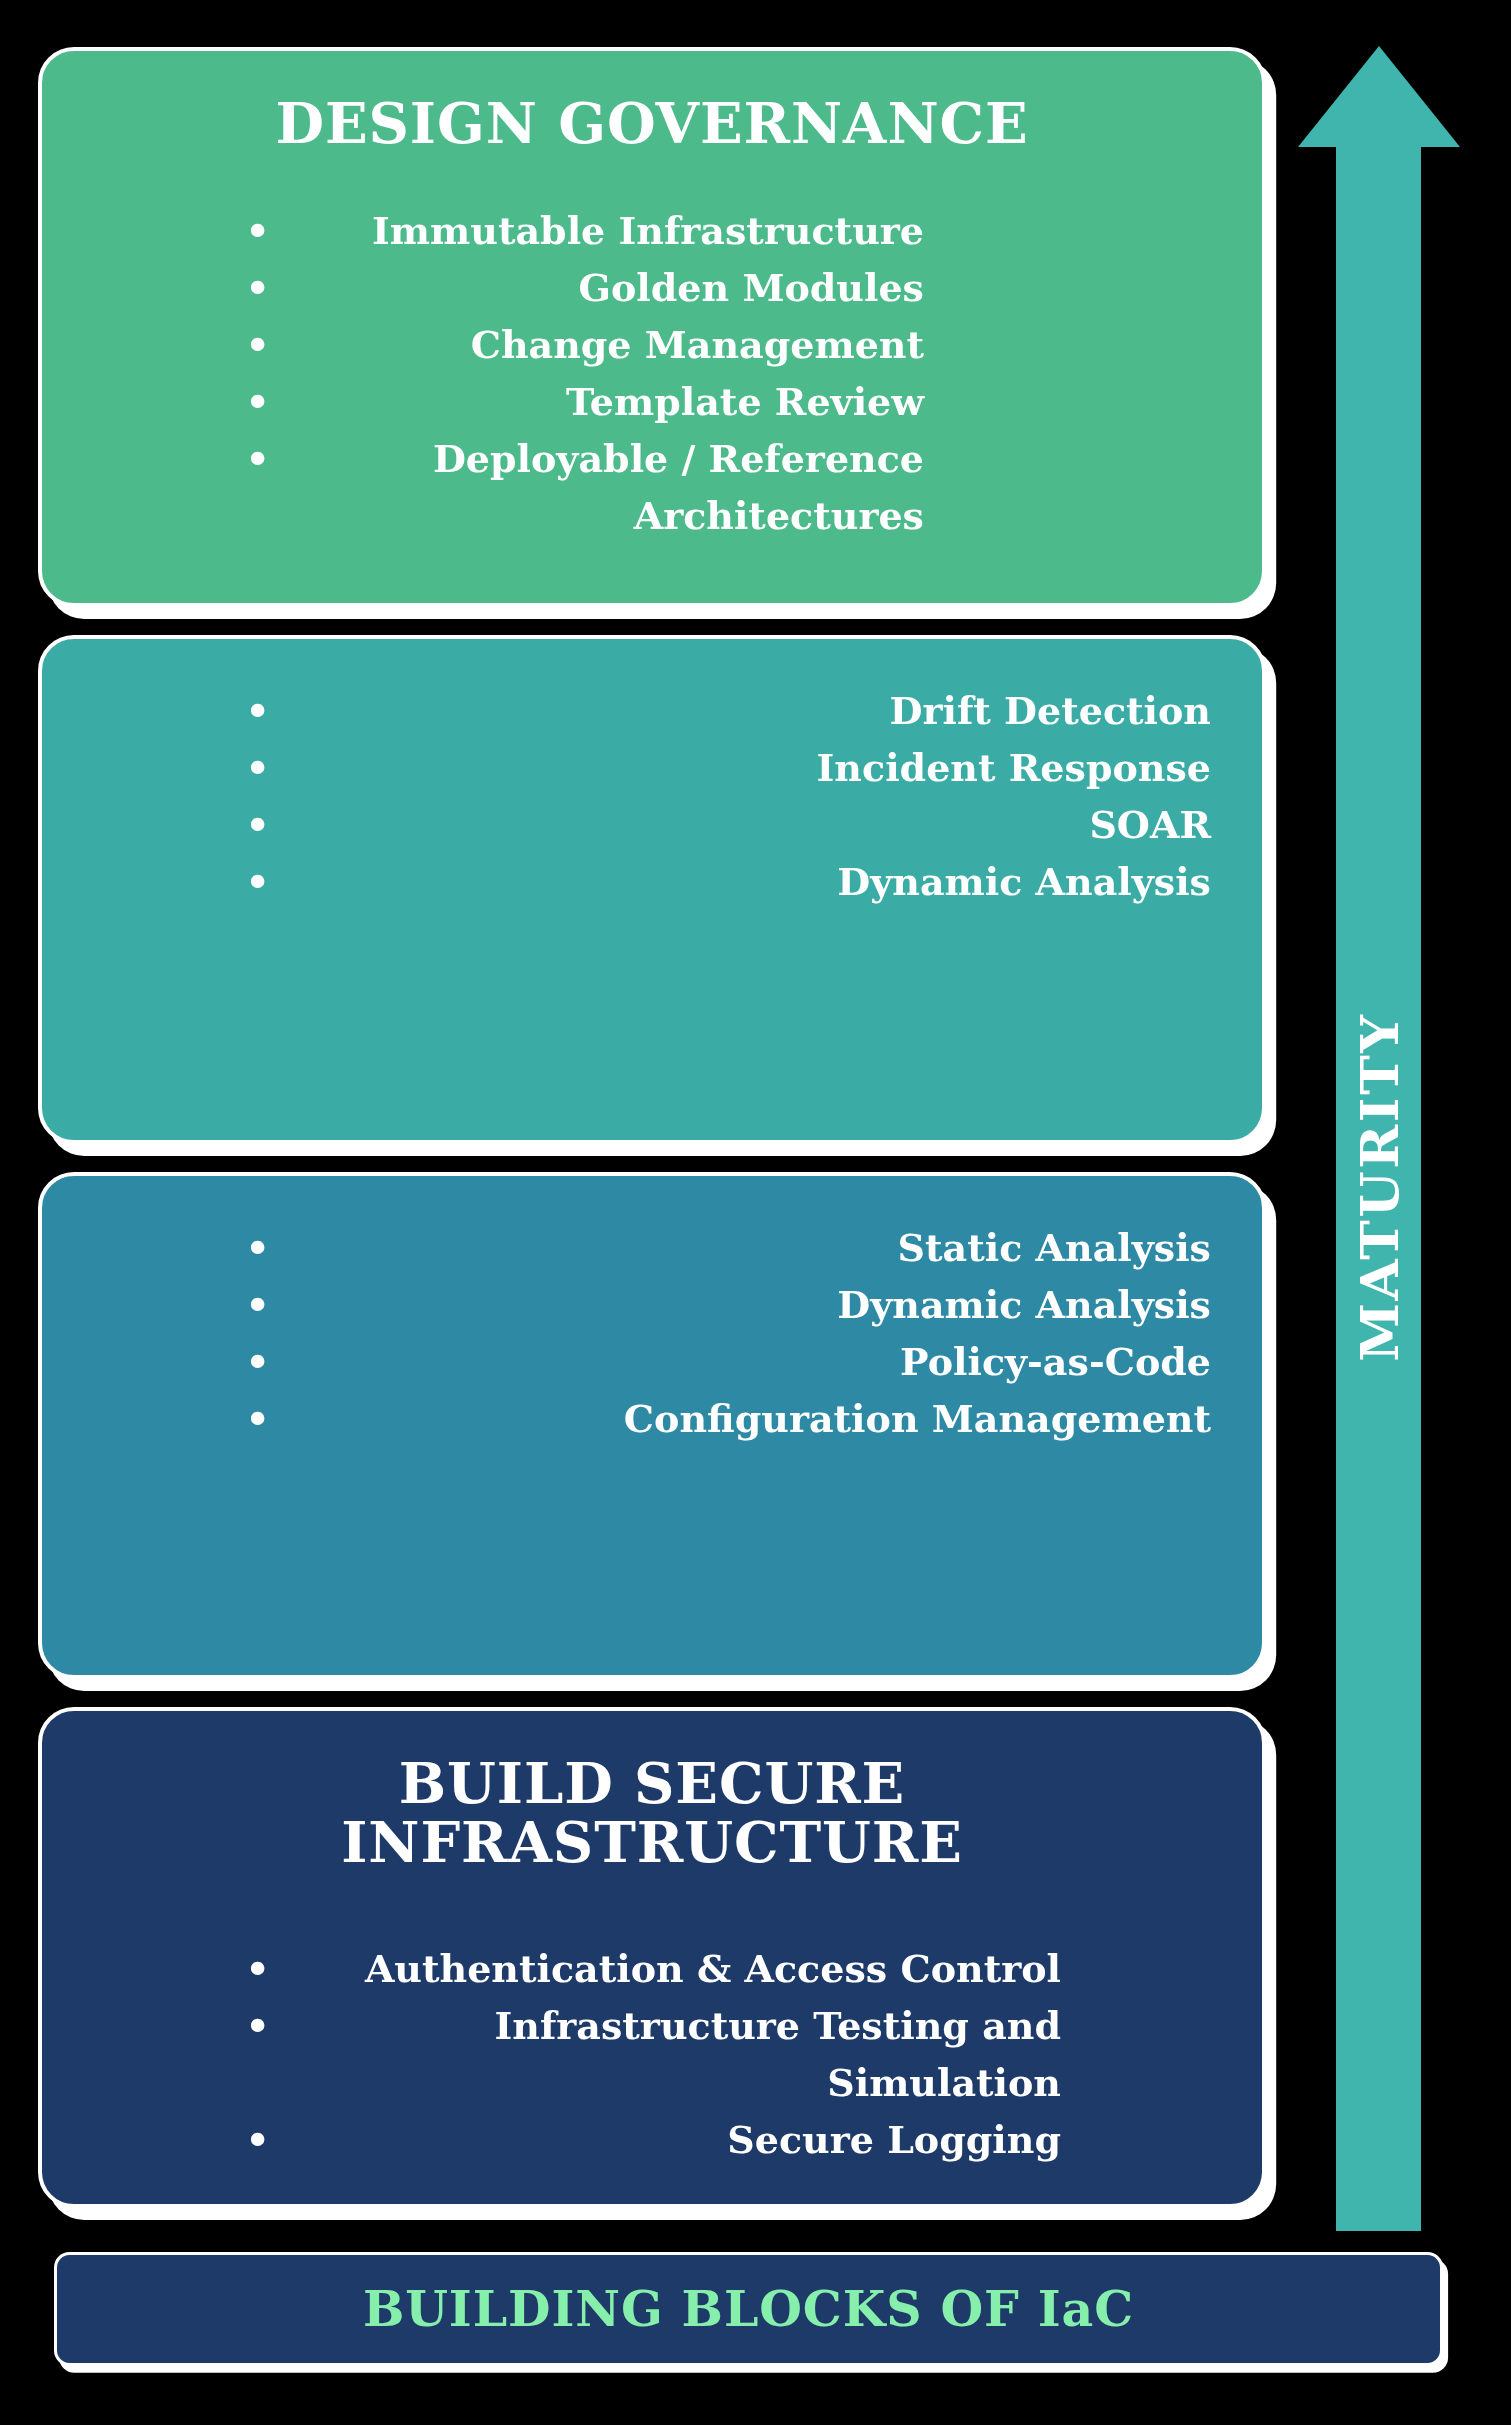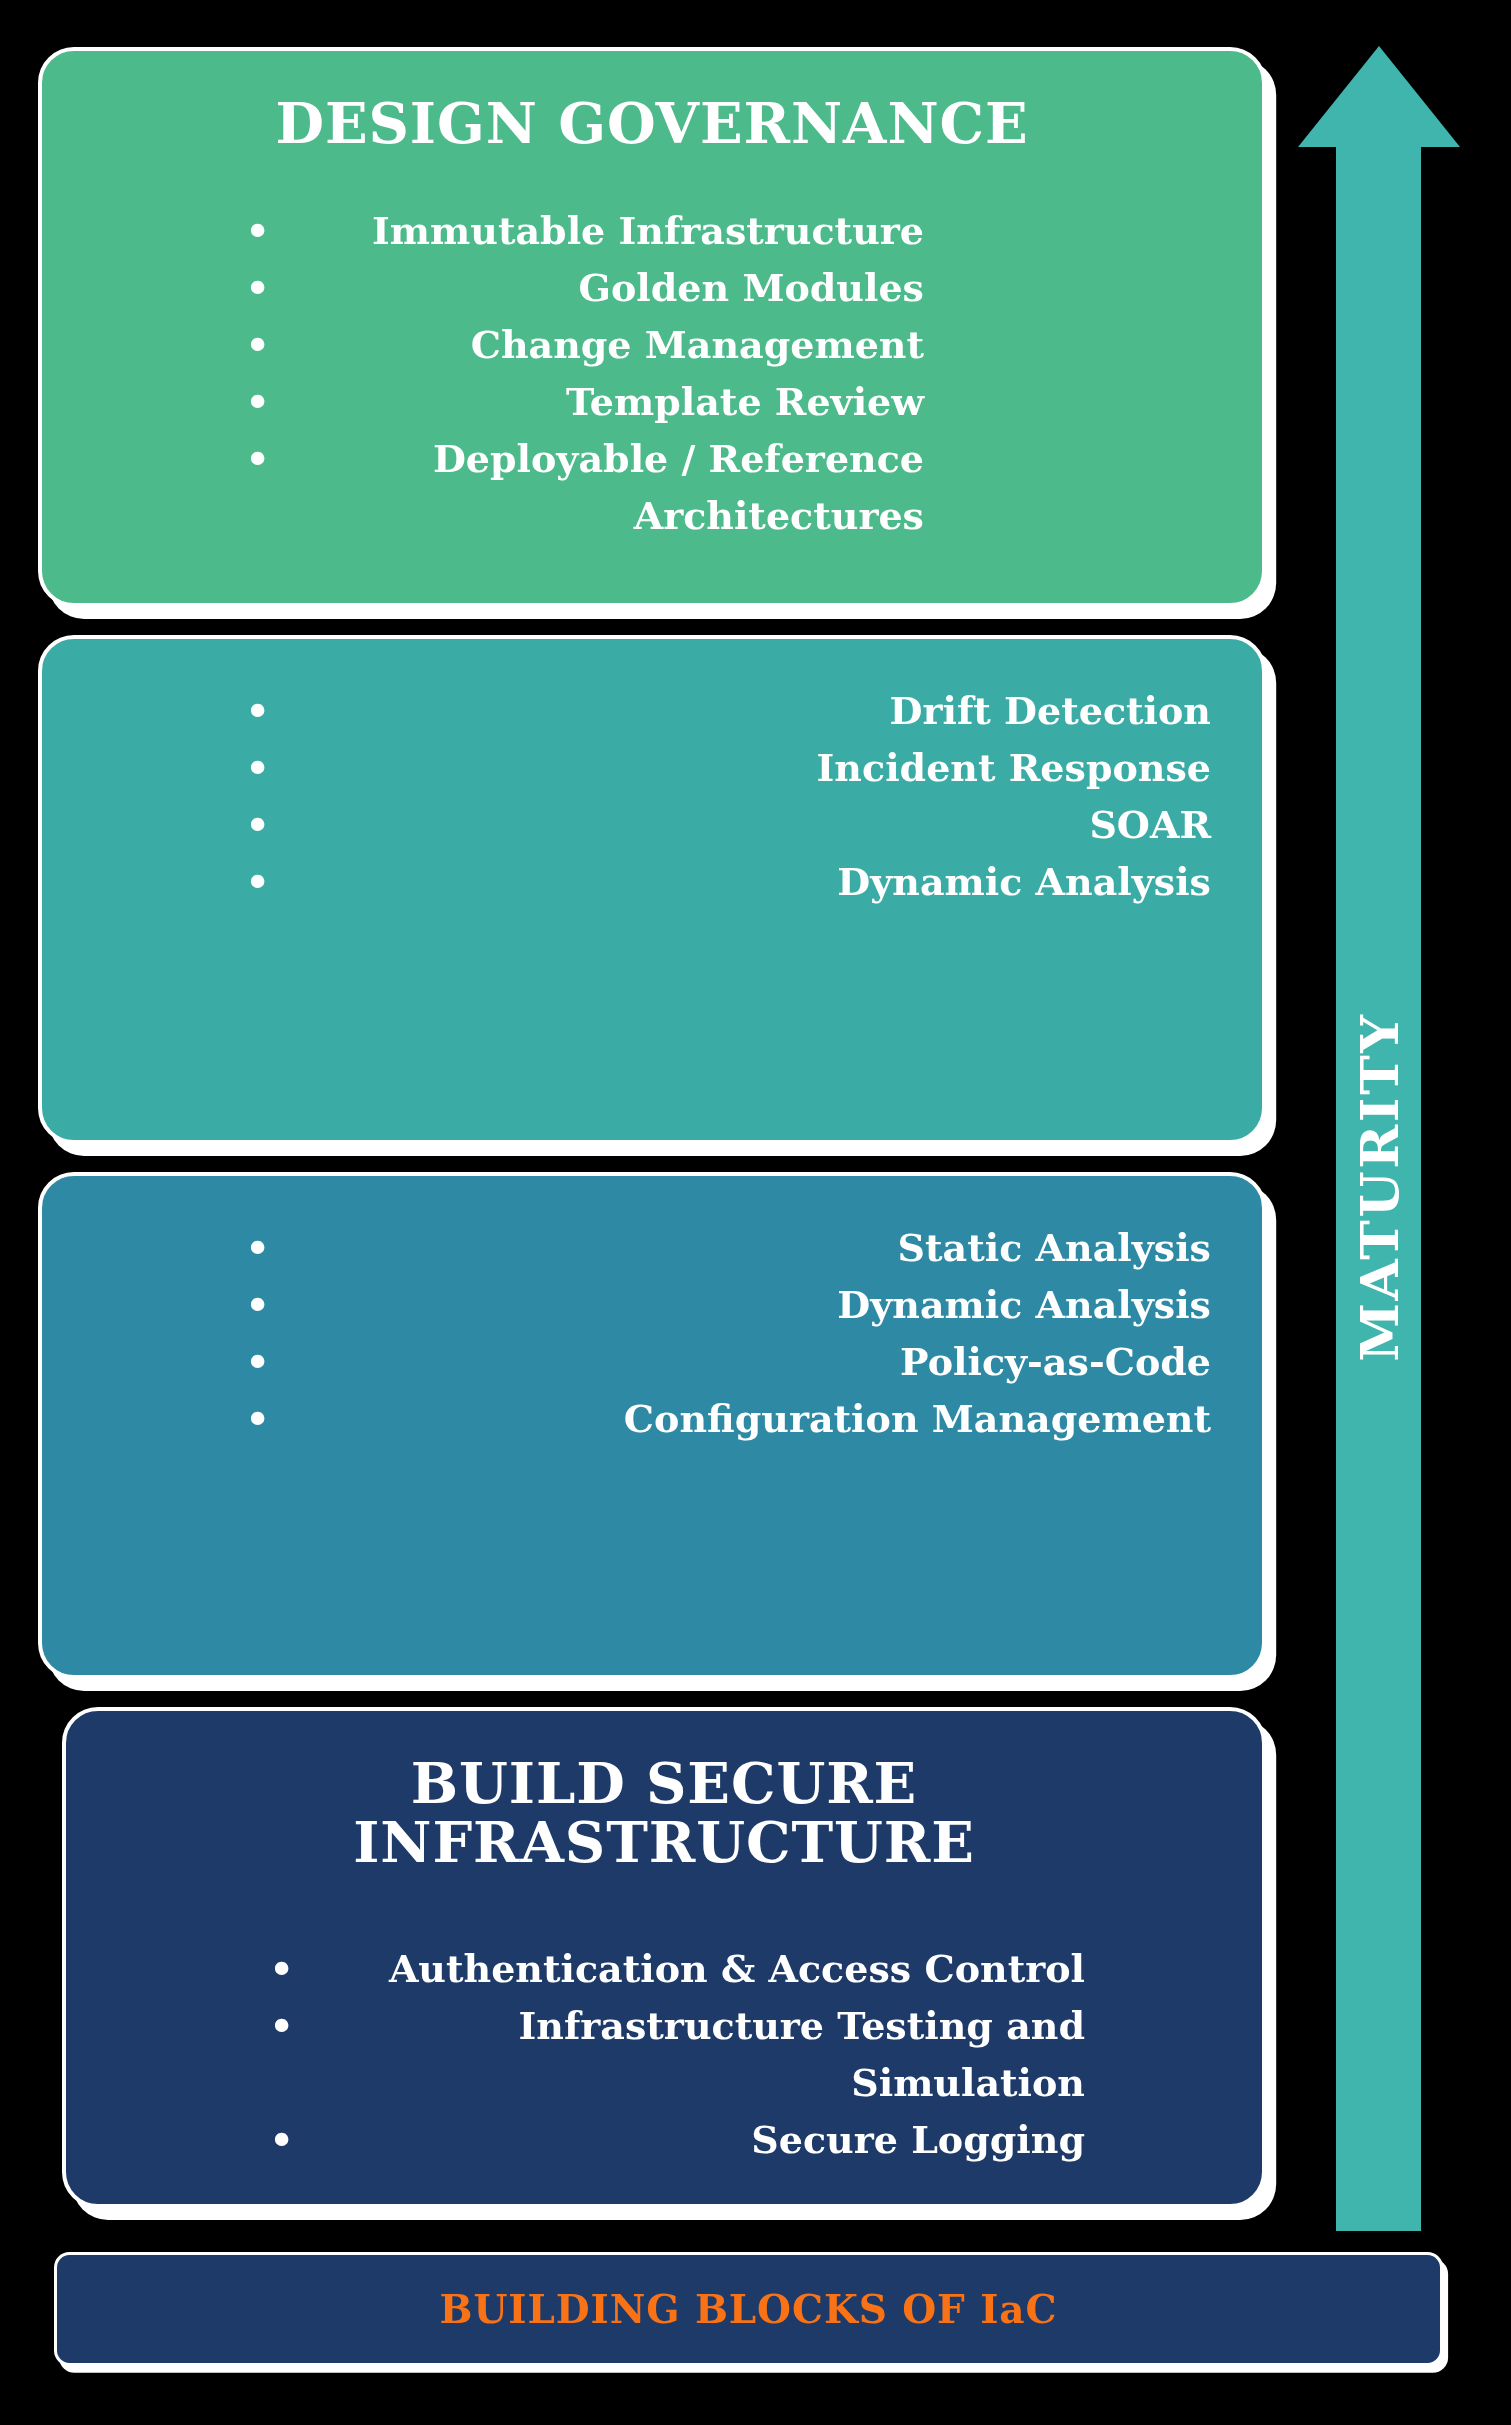--- a/index.html
+++ b/index.html
@@ -109,22 +109,22 @@
     height: 114px;
     box-sizing: border-box;
     border: 3.4px solid #ffffff;
     border-radius: 15.4px;
     box-shadow: 5.1px 6.8px 0 #ffffff;
     display: flex;
     align-items: center;
     justify-content: center;
   }
   .footer-label {
-    color: #f97316;
-    font-size: 39px;
+    color: #86efac;
+    font-size: 49px;
     font-weight: bold;
     letter-spacing: 0.9px;
   }
 </style>
 </head>
 <body>
 
 <div class="page">
 
   <div class="cards-col">
@@ -151,21 +151,21 @@
 
     <section class="card card-3" style="background: rgb(45, 137, 164);">
       <ul class="card-list">
         <li>Static Analysis</li>
         <li>Dynamic Analysis</li>
         <li>Policy-as-Code</li>
         <li>Configuration Management</li>
       </ul>
     </section>
 
-    <section class="card card-4" style="background: rgb(30, 58, 105); margin-left: 24px;">
+    <section class="card card-4" style="background: rgb(30, 58, 105);">
       <h2 class="card-title">BUILD SECURE INFRASTRUCTURE</h2>
       <ul class="card-list">
         <li>Authentication &amp; Access Control</li>
         <li>Infrastructure Testing and Simulation</li>
         <li>Secure Logging</li>
       </ul>
     </section>
 
   </div>
 

